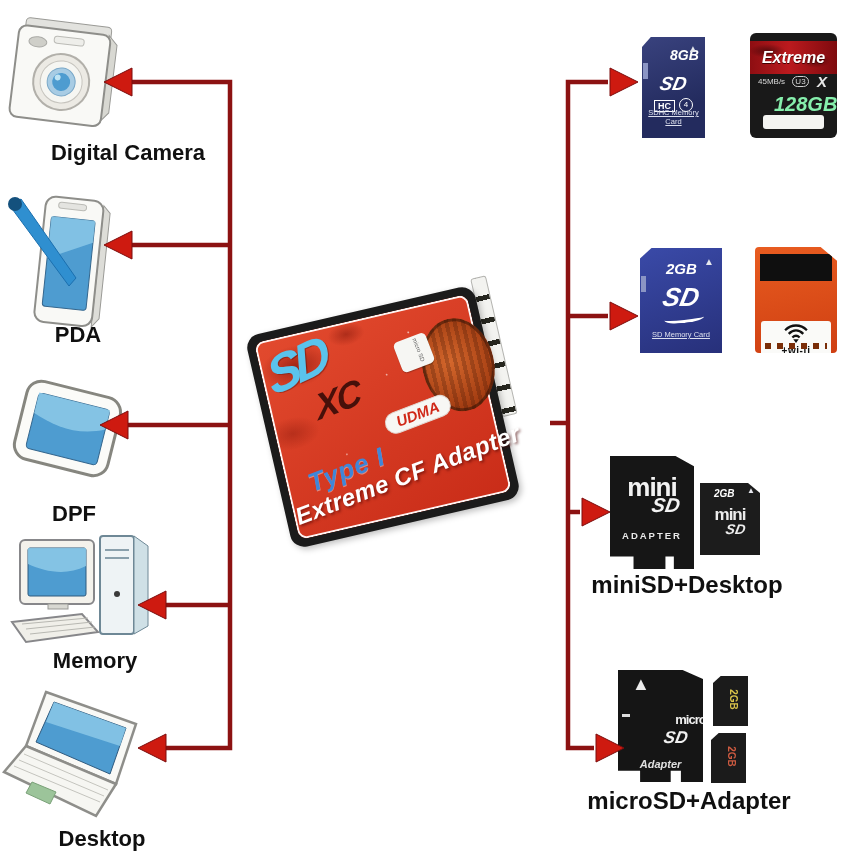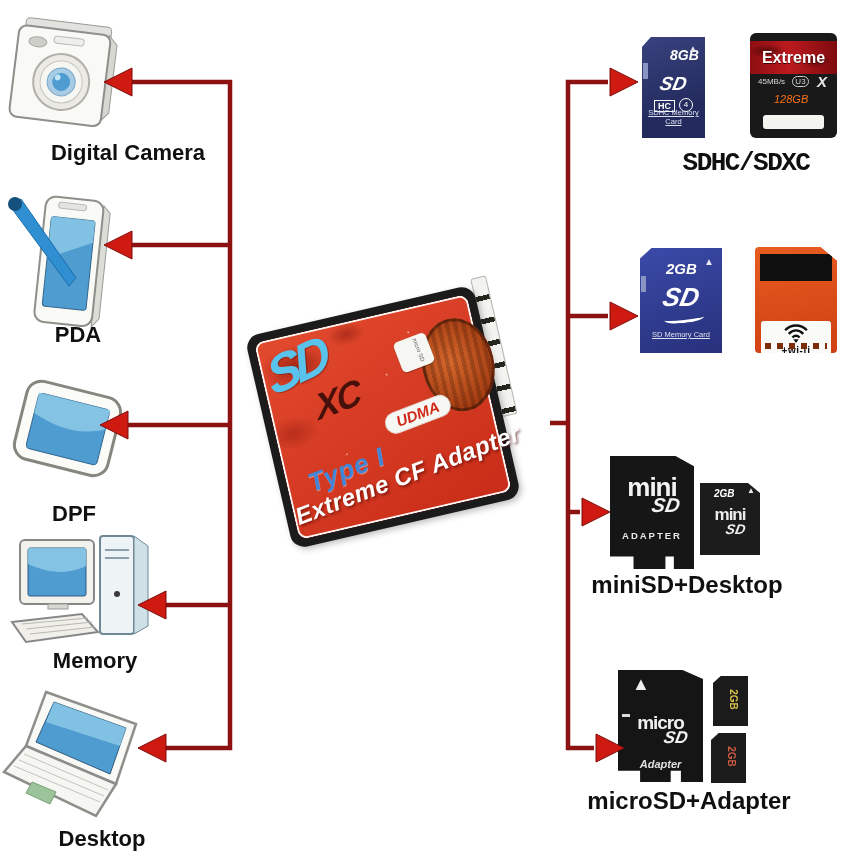--- a/index.html
+++ b/index.html
@@ -73,24 +73,24 @@
                border-radius:50%;font-size:8px;text-align:center;margin-left:4px;vertical-align:middle;}
   .sub-small{position:absolute;width:100%;text-align:center;font-size:7.5px;color:#dde0ee;text-decoration:underline;}
 
   .card-sdxc{left:750px;top:33px;width:87px;height:105px;border-radius:6px;background:#191919;}
   .sdxc-band{position:absolute;top:8px;left:0;right:0;height:33px;
              background:
                radial-gradient(ellipse 26px 10px at 20% 30%,rgba(0,0,0,.45),transparent 70%),
                radial-gradient(ellipse 22px 10px at 75% 60%,rgba(0,0,0,.4),transparent 70%),
                linear-gradient(90deg,#8e0e12,#bb1a1e 45%,#7e0a0e);
              display:flex;align-items:center;justify-content:center;}
-  .sdxc-brand{font-weight:bold;font-size:16px;color:#fff;text-shadow:0 1px 0 #400;}
+  .sdxc-brand{font-style:italic;font-weight:bold;font-size:16px;color:#fff;text-shadow:0 1px 0 #400;}
   .sdxc-specs{position:absolute;top:44px;left:8px;right:8px;font-size:8px;color:#d8d8d8;}
   .sdxc-mark{position:absolute;right:2px;top:-4px;font-size:15px;font-weight:bold;font-style:italic;color:#e8e8e8;}
-  .sdxc-cap{position:absolute;top:60px;left:24px;color:#f97316;font-weight:normal;font-style:italic;font-size:11px;}
+  .sdxc-cap{position:absolute;top:60px;left:24px;color:#86efac;font-weight:bold;font-style:italic;font-size:20px;}
   .sdxc-strip{position:absolute;bottom:9px;left:13px;right:13px;height:14px;background:#f4f4f1;border-radius:3px;}
 
   .card-sd2{left:640px;top:248px;width:82px;height:105px;
             clip-path:polygon(14% 0,100% 0,100% 100%,0 100%,0 10%);
             background:linear-gradient(160deg,#3a4aa8,#27307a);}
   .sd2-logo{position:absolute;top:34px;width:100%;text-align:center;font-size:26px;}
   .swoosh{position:absolute;left:24px;top:66px;width:40px;height:6px;border-bottom:3px solid #fff;
           border-radius:50%;transform:rotate(-6deg);}
 
   .card-wifi{left:755px;top:247px;width:82px;height:106px;border-radius:4px;
@@ -118,22 +118,22 @@
              clip-path:polygon(0 0,80% 0,100% 14%,100% 100%,0 100%);}
   .minicard-logo1{position:absolute;top:22px;width:100%;text-align:center;font-size:17px;
                   font-weight:bold;color:#ededed;letter-spacing:-1px;}
   .minicard-logo2{position:absolute;top:38px;left:26px;font-size:14px;font-weight:bold;
                   font-style:italic;color:#ededed;transform:skewX(-10deg);}
 
   .card-microadp{left:618px;top:670px;width:85px;height:112px;background:#151515;
       clip-path:polygon(0 0,76% 0,100% 8%,100% 100%,74% 100%,74% 90%,62% 90%,62% 100%,26% 100%,26% 90%,0 90%);}
   .micro-tri{position:absolute;left:14px;top:4px;font-size:18px;color:#ececec;}
   .micro-dash{position:absolute;left:4px;top:44px;width:8px;height:3px;background:#ddd;}
-  .micro-logo1{position:absolute;top:42px;width:100%;text-align:center;font-size:19px;font-weight:bold;
-               letter-spacing:-1px;color:#f0f0f0;}
+  .micro-logo1{position:absolute;top:42px;width:100%;text-align:center;font-size:13px;font-weight:bold;
+               letter-spacing:-1px;color:#f0f0f0;padding-left:30px;}
   .micro-logo2{position:absolute;top:58px;left:46px;font-size:17px;font-weight:bold;font-style:italic;
                color:#f0f0f0;transform:skewX(-10deg);}
   .micro-adplabel{position:absolute;top:88px;width:100%;text-align:center;font-size:11px;
                   font-style:italic;font-weight:bold;color:#e0e0e0;}
 
   .card-micro1{left:713px;top:676px;width:35px;height:50px;background:#1b1b1b;
                clip-path:polygon(0 14%,22% 0,100% 0,100% 100%,0 100%);}
   .card-micro2{left:711px;top:733px;width:35px;height:50px;background:#1b1b1b;
                clip-path:polygon(0 14%,22% 0,100% 0,100% 100%,0 100%);}
   .micro-rot{position:absolute;left:10px;top:18px;font-size:10px;font-weight:bold;color:#d8c24a;
@@ -273,21 +273,20 @@
     </div>
     <div class="sdxc-specs">
       <span>45MB/s</span>
       <span style="margin-left:5px;border:1px solid #cfcfcf;border-radius:6px;padding:0 2px">U3</span>
       <span class="sdxc-mark">X</span>
     </div>
     <span class="sdxc-cap">128GB</span>
     <div class="sdxc-strip"></div>
   </div>
 
-  <div class="mono-label" style="left:746px;top:148px">SDHC/SDXC</div>
 
   <div class="sdcard card-sd2">
     <span class="cap-ital" style="top:12px;left:26px;font-size:15px">2GB</span>
     <span class="tri" style="top:8px;right:8px">▲</span>
     <span class="locktab" style="top:28px"></span>
     <div class="sd2-logo"><span class="sd-logo" style="font-size:26px">SD</span></div>
     <div class="swoosh"></div>
     <span class="sub-small" style="bottom:14px">SD Memory Card</span>
   </div>
 

